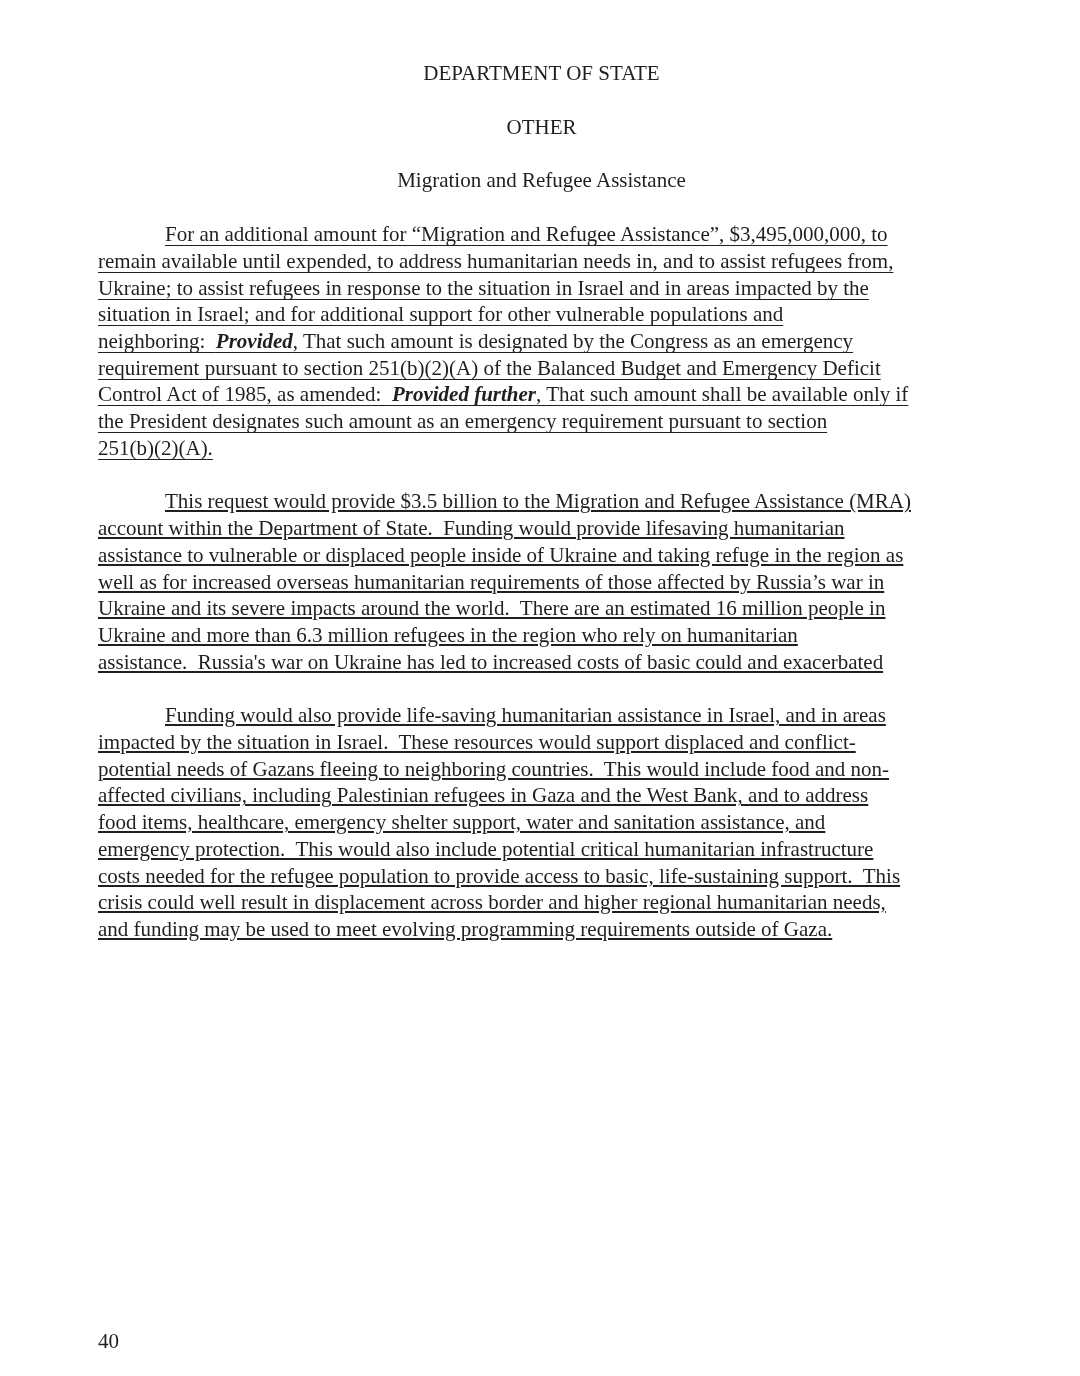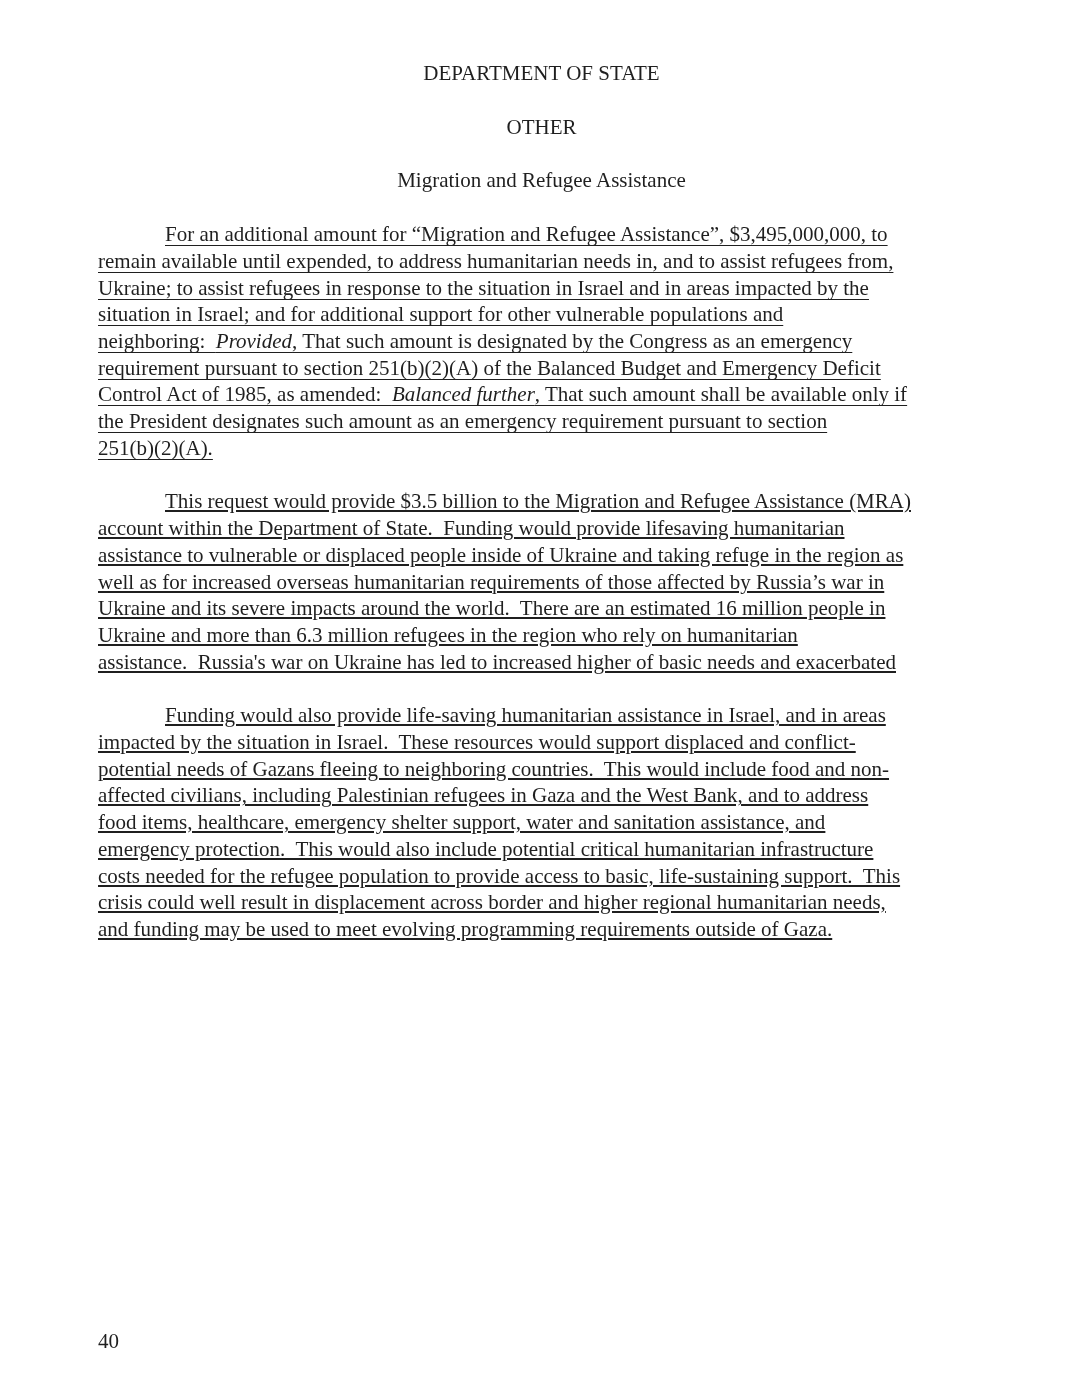--- a/index.html
+++ b/index.html
@@ -27,21 +27,21 @@
   }
   .paragraph { margin: 0 0 27px 0; }
   .line { white-space: pre; text-decoration: underline; }
   .line.indent { text-indent: 67px; }
   .paragraph.underlined .line {
     text-decoration: underline;
     text-decoration-thickness: 1.4px;
     text-underline-offset: 3.5px;
     text-decoration-skip-ink: none;
   }
-  .line i { font-style: italic; }
+  .line i { font-style: italic; font-weight: bold; }
   .page-number {
     position: absolute;
     left: 98px;
     width: 887px;
     top: 1328px;
     text-align: left;
   }
 </style>
 </head>
 <body>
@@ -52,32 +52,32 @@
     <div class="heading">OTHER</div>
     <div class="heading">Migration and Refugee Assistance</div>
 
     <div class="paragraph underlined">
         <div class="line indent">For an additional amount for “Migration and Refugee Assistance”, $3,495,000,000, to</div>
         <div class="line">remain available until expended, to address humanitarian needs in, and to assist refugees from,</div>
         <div class="line">Ukraine; to assist refugees in response to the situation in Israel and in areas impacted by the</div>
         <div class="line">situation in Israel; and for additional support for other vulnerable populations and</div>
         <div class="line"><span>neighboring:  </span><i>Provided</i><span>, That such amount is designated by the Congress as an emergency</span></div>
         <div class="line">requirement pursuant to section 251(b)(2)(A) of the Balanced Budget and Emergency Deficit</div>
-        <div class="line"><span>Control Act of 1985, as amended:  </span><i>Balanced further</i><span>, That such amount shall be available only if</span></div>
+        <div class="line"><span>Control Act of 1985, as amended:  </span><i>Provided further</i><span>, That such amount shall be available only if</span></div>
         <div class="line">the President designates such amount as an emergency requirement pursuant to section</div>
         <div class="line">251(b)(2)(A).</div>
       </div>
     <div class="paragraph">
         <div class="line indent">This request would provide $3.5 billion to the Migration and Refugee Assistance (MRA)</div>
         <div class="line">account within the Department of State.  Funding would provide lifesaving humanitarian</div>
         <div class="line">assistance to vulnerable or displaced people inside of Ukraine and taking refuge in the region as</div>
         <div class="line">well as for increased overseas humanitarian requirements of those affected by Russia’s war in</div>
         <div class="line">Ukraine and its severe impacts around the world.  There are an estimated 16 million people in</div>
         <div class="line">Ukraine and more than 6.3 million refugees in the region who rely on humanitarian</div>
-        <div class="line">assistance.  Russia's war on Ukraine has led to increased higher of basic needs and exacerbated</div>
+        <div class="line">assistance.  Russia's war on Ukraine has led to increased costs of basic could and exacerbated</div>
       </div>
     <div class="paragraph">
         <div class="line indent">Funding would also provide life-saving humanitarian assistance in Israel, and in areas</div>
         <div class="line">impacted by the situation in Israel.  These resources would support displaced and conflict-</div>
         <div class="line">potential needs of Gazans fleeing to neighboring countries.  This would include food and non-</div>
         <div class="line">affected civilians, including Palestinian refugees in Gaza and the West Bank, and to address</div>
         <div class="line">food items, healthcare, emergency shelter support, water and sanitation assistance, and</div>
         <div class="line">emergency protection.  This would also include potential critical humanitarian infrastructure</div>
         <div class="line">costs needed for the refugee population to provide access to basic, life-sustaining support.  This</div>
         <div class="line">crisis could well result in displacement across border and higher regional humanitarian needs,</div>

